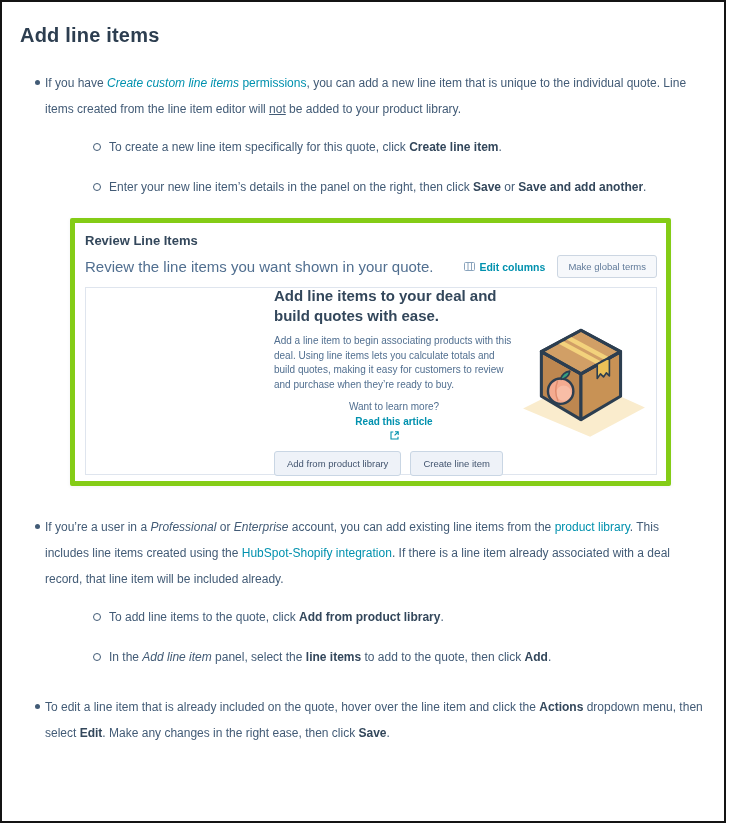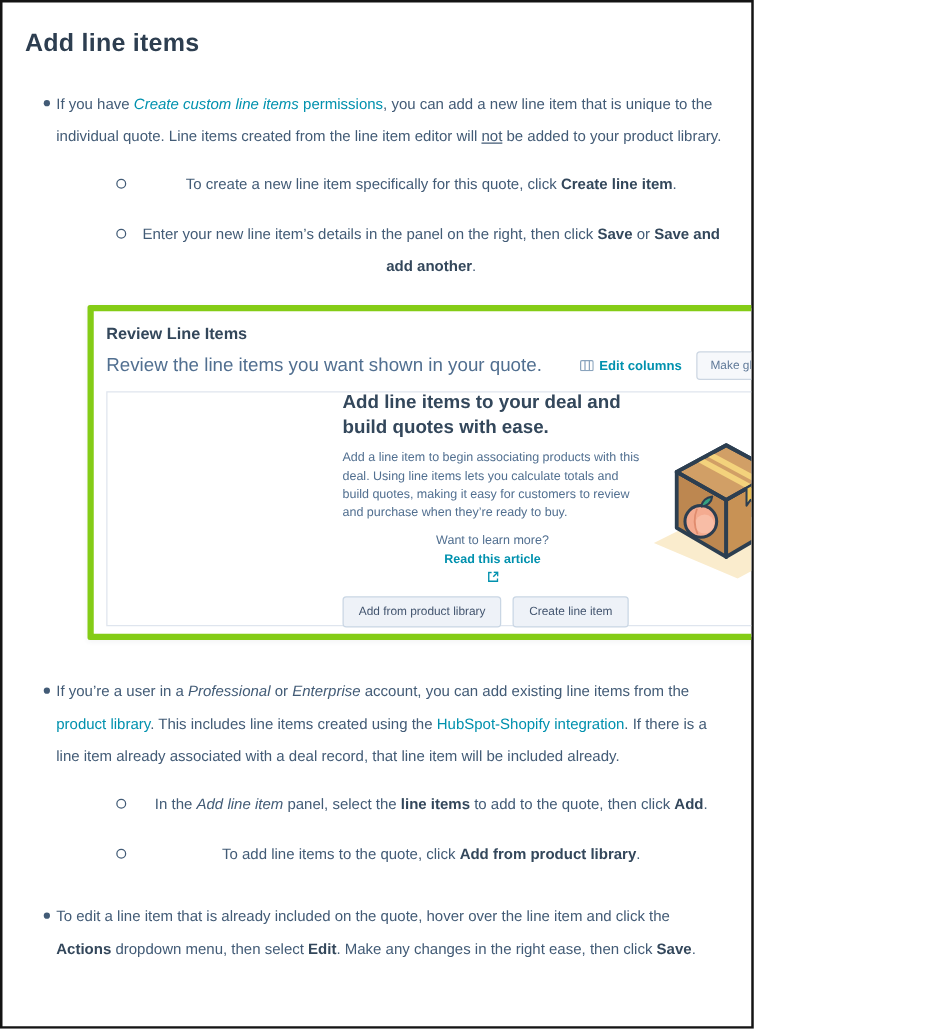--- a/index.html
+++ b/index.html
@@ -1,38 +1,38 @@
 <!DOCTYPE html>
 <html><head>
 <meta charset="utf-8">
 <style>
   * { margin:0; padding:0; box-sizing:border-box; }
   html,body { background:#fff; }
   body { font-family:"Liberation Sans", sans-serif; }
   .page {
-    width:603px; height:823px;
+    width:726px; height:823px;
     border:2px solid #141414;
     background:#fff;
     overflow:hidden;
     padding:22px 20px 0 18px;
   }
   h1.title {
     font-size:20px; font-weight:bold; color:#2d3e50;
     letter-spacing:.2px;
   }
   .content { margin-top:23px; }
   ul { list-style:none; }
   .l1 > li { position:relative; padding-left:25px; margin-bottom:10px; color:#425b76; }
   .l1 > li::before {
     content:""; position:absolute; left:15px; top:10px;
     width:5px; height:5px; border-radius:50%; background:#425b76;
   }
   .l1 p.para { font-size:12px; line-height:26px; color:#425b76; max-width:678px; }
   .l2 { margin-top:12px; }
-  .l2 > li { position:relative; padding-left:64px; margin-bottom:14px;text-align:center; }
+  .l2 > li { position:relative; padding-left:64px; margin-bottom:14px; }
   .l2 > li:last-child { margin-bottom:0; }
   .l2 > li::before {
     content:""; position:absolute; left:48px; top:9px;
     width:6px; height:6px; border-radius:50%;
     border:1.5px solid #425b76; background:transparent;
   }
   .b { font-weight:bold; color:#33475b; }
   .i { font-style:italic; }
   .u { text-decoration:underline; }
   .link { color:#0091ae; cursor:pointer; }
@@ -158,24 +158,24 @@
               </svg>
             </div>
           </div>
         </div>
       </li>
 
       <li>
         <p class="para"><span>If you’re a user in a </span><span class="i">Professional</span><span> or </span><span class="i">Enterprise</span><span> account, you can add existing line items from the </span><span class="link">product library</span><span>. This includes line items created using the </span><span class="link">HubSpot-Shopify integration</span><span>. If there is a line item already associated with a deal record, that line item will be included already.</span></p>
         <ul class="l2">
           <li>
-            <p class="para"><span>In the </span><span class="i">Add line item</span><span> panel, select the </span><span class="b">line items</span><span> to add to the quote, then click </span><span class="b">Add</span><span>.</span></p>
+            <p class="para"><span>To add line items to the quote, click </span><span class="b">Add from product library</span><span>.</span></p>
           </li>
           <li>
-            <p class="para"><span>To add line items to the quote, click </span><span class="b">Add from product library</span><span>.</span></p>
+            <p class="para"><span>In the </span><span class="i">Add line item</span><span> panel, select the </span><span class="b">line items</span><span> to add to the quote, then click </span><span class="b">Add</span><span>.</span></p>
           </li>
         </ul>
       </li>
 
       <li style="margin-top:24px;">
         <p class="para"><span>To edit a line item that is already included on the quote, hover over the line item and click the </span><span class="b">Actions</span><span> dropdown menu, then select </span><span class="b">Edit</span><span>. Make any changes in the right ease, then click </span><span class="b">Save</span><span>.</span></p>
       </li>
 
     </ul>
   </div>

